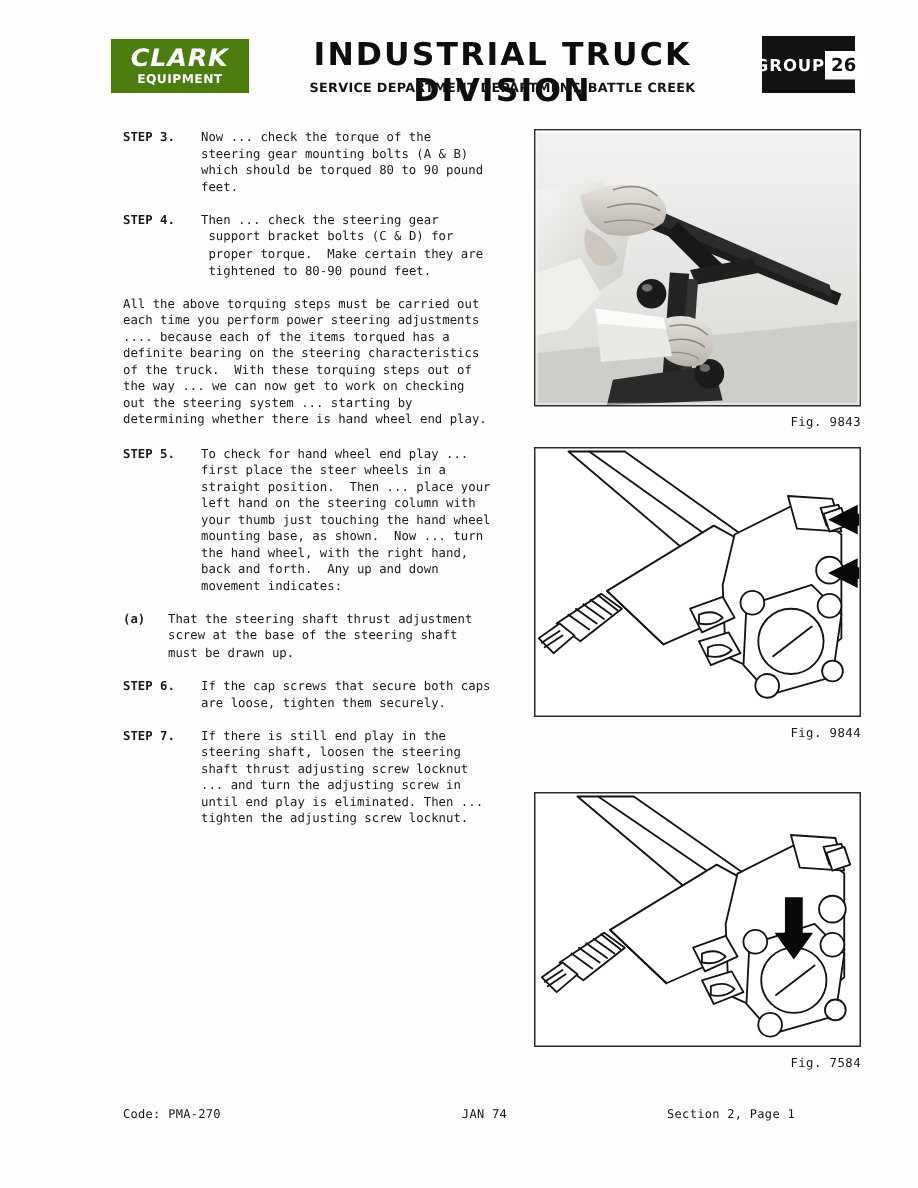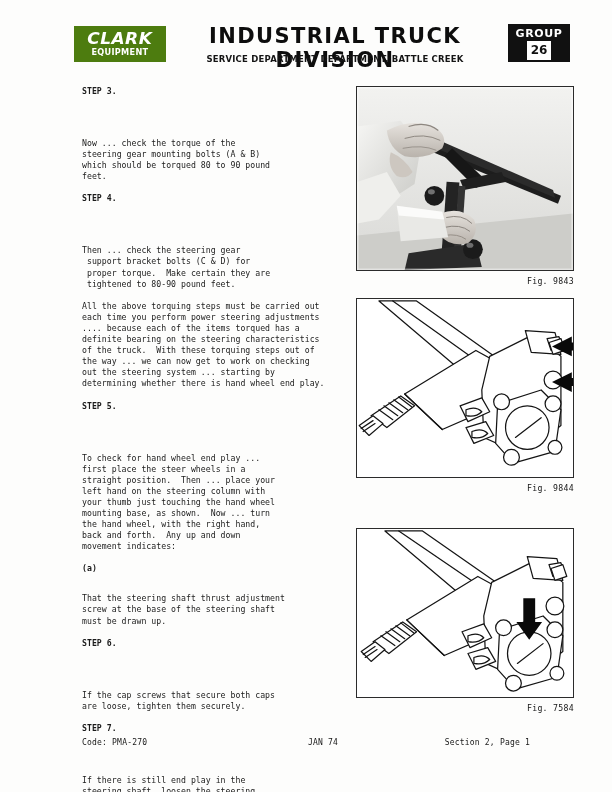--- a/index.html
+++ b/index.html
@@ -91,21 +91,21 @@
   }
 
   .group-box {
     position: absolute;
     left: 508px;
     top: 24px;
     width: 62px;
     height: 38px;
     background: #111111;
     display: flex;
-    flex-direction: column;
+    flex-direction: row;
     align-items: center;
     justify-content: center;
   }
   .group-label {
     color: #ffffff;
     font-family: "DejaVu Sans", sans-serif;
     font-weight: bold;
     font-size: 11px;
     letter-spacing: 0.6px;
     line-height: 13px;
@@ -127,21 +127,20 @@
     left: 82px;
     top: 86px;
     width: 258px;
   }
   .block {
     display: flex;
     font-size: 8.2px;
     line-height: 11.1px;
     letter-spacing: 0.02px;
     margin-bottom: 11px;
-    flex-direction: column;
   }
   .block-label {
     flex: 0 0 52px;
     font-weight: bold;
     white-space: nowrap;
   }
   .block-label.narrow { flex: 0 0 30px; }
   .block-body {
     flex: 1 1 auto;
     white-space: pre-wrap;

